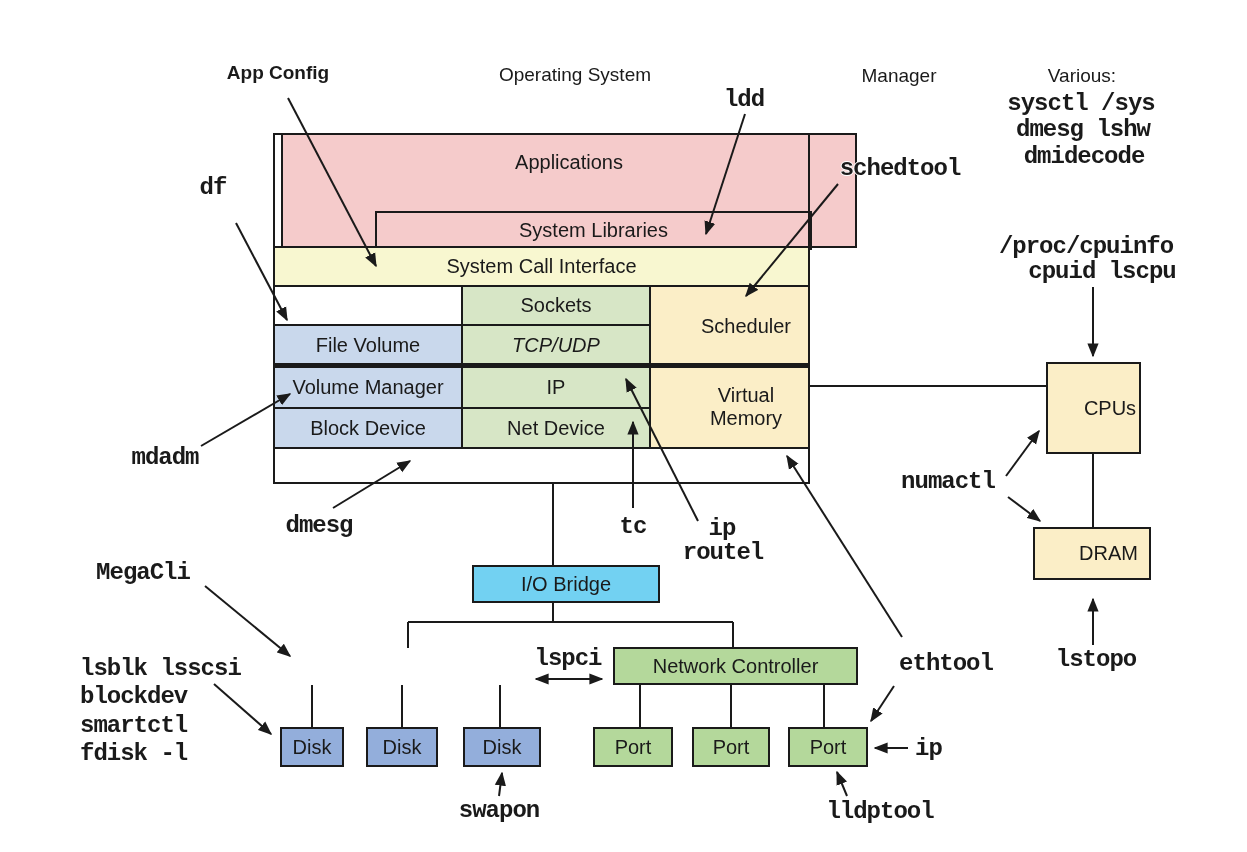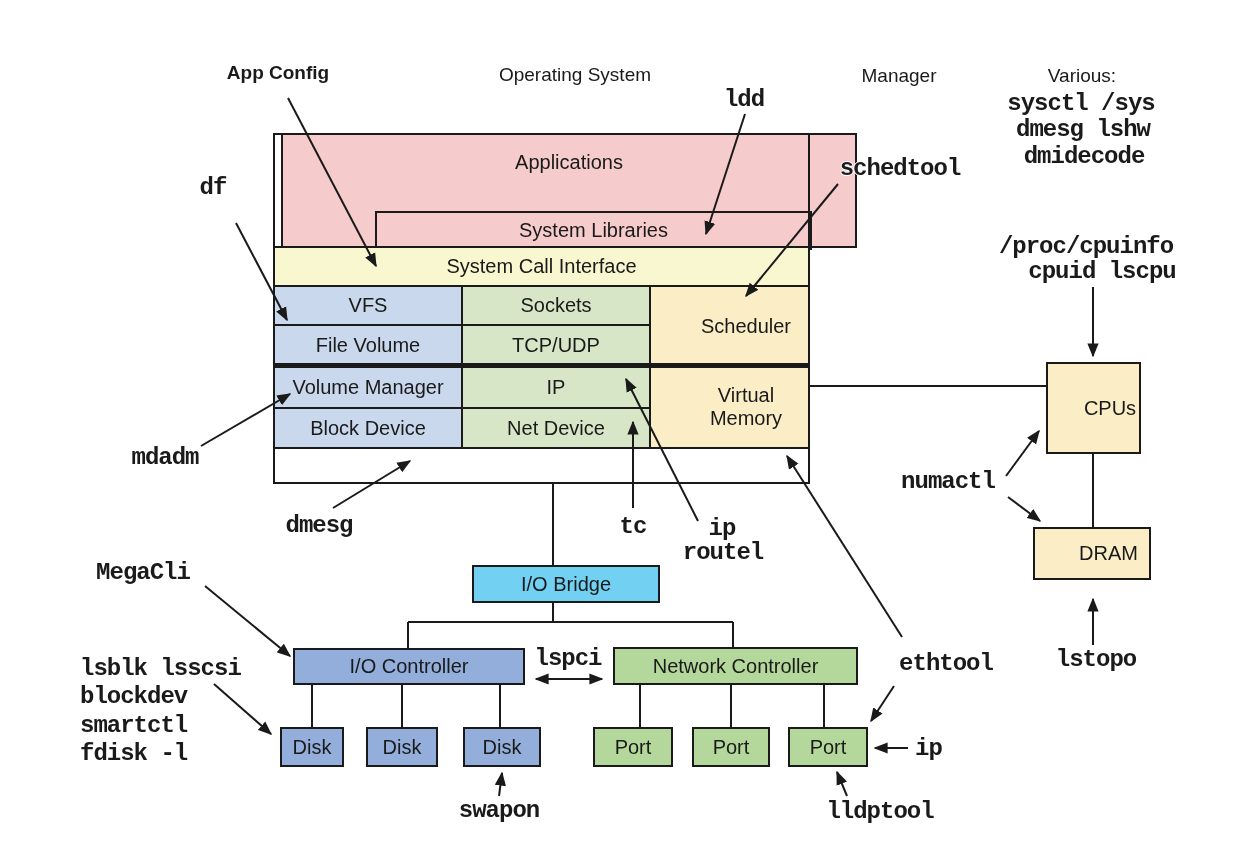--- a/index.html
+++ b/index.html
@@ -37,37 +37,34 @@
   <div class="box c-pink" style="left:281px;top:133px;width:576px;height:115px;">
     <div class="applabel cell">Applications</div>
   </div>
   <div class="box c-pink" style="left:375px;top:211px;width:437px;height:39px;">
     <span class="cell">System Libraries</span>
   </div>
   <div class="box c-yellow" style="left:273px;top:246px;width:537px;height:41px;">
     <span class="cell">System Call Interface</span>
   </div>
 
-  <div class="box c-blue" style="left:273px;top:285px;width:190px;height:41px;">
-    <span class="cell">VFS</span>
-  </div>
   <div class="box c-blue" style="left:273px;top:324px;width:190px;height:43px;">
     <span class="cell">File Volume</span>
   </div>
   <div class="box c-blue" style="left:273px;top:366px;width:190px;height:43px;">
     <span class="cell">Volume Manager</span>
   </div>
   <div class="box c-blue" style="left:273px;top:407px;width:190px;height:42px;">
     <span class="cell">Block Device</span>
   </div>
 
   <div class="box c-green" style="left:461px;top:285px;width:190px;height:41px;">
     <span class="cell">Sockets</span>
   </div>
-  <div class="box c-green" style="left:461px;top:324px;width:190px;height:43px;">
+  <div class="box c-green" style="left:461px;top:324px;width:190px;height:43px;font-style:italic;">
     <span class="cell">TCP/UDP</span>
   </div>
   <div class="box c-green" style="left:461px;top:366px;width:190px;height:43px;">
     <span class="cell">IP</span>
   </div>
   <div class="box c-green" style="left:461px;top:407px;width:190px;height:42px;">
     <span class="cell">Net Device</span>
   </div>
 
   <div class="box c-cream" style="left:649px;top:285px;width:161px;height:82px;">
@@ -77,23 +74,20 @@
     <span class="cell" style="width:110px;white-space:normal;">Virtual Memory</span>
   </div>
 
   <div class="divider" style="left:273px;top:363px;width:537px;height:5px;"></div>
 
 
   <div class="box outline" style="left:273px;top:133px;width:537px;height:351px;"></div>
 
   <div class="box c-cyan" style="left:472px;top:565px;width:188px;height:38px;">
     <span class="cell">I/O Bridge</span>
-  </div>
-  <div class="box c-slate" style="left:293px;top:648px;width:232px;height:37px;">
-    <span class="cell">I/O Controller</span>
   </div>
   <div class="box c-hwgreen" style="left:613px;top:647px;width:245px;height:38px;">
     <span class="cell">Network Controller</span>
   </div>
 
   <div class="box c-slate" style="left:280px;top:727px;width:64px;height:40px;">
     <span class="cell">Disk</span>
   </div>
   <div class="box c-slate" style="left:366px;top:727px;width:72px;height:40px;">
     <span class="cell">Disk</span>

